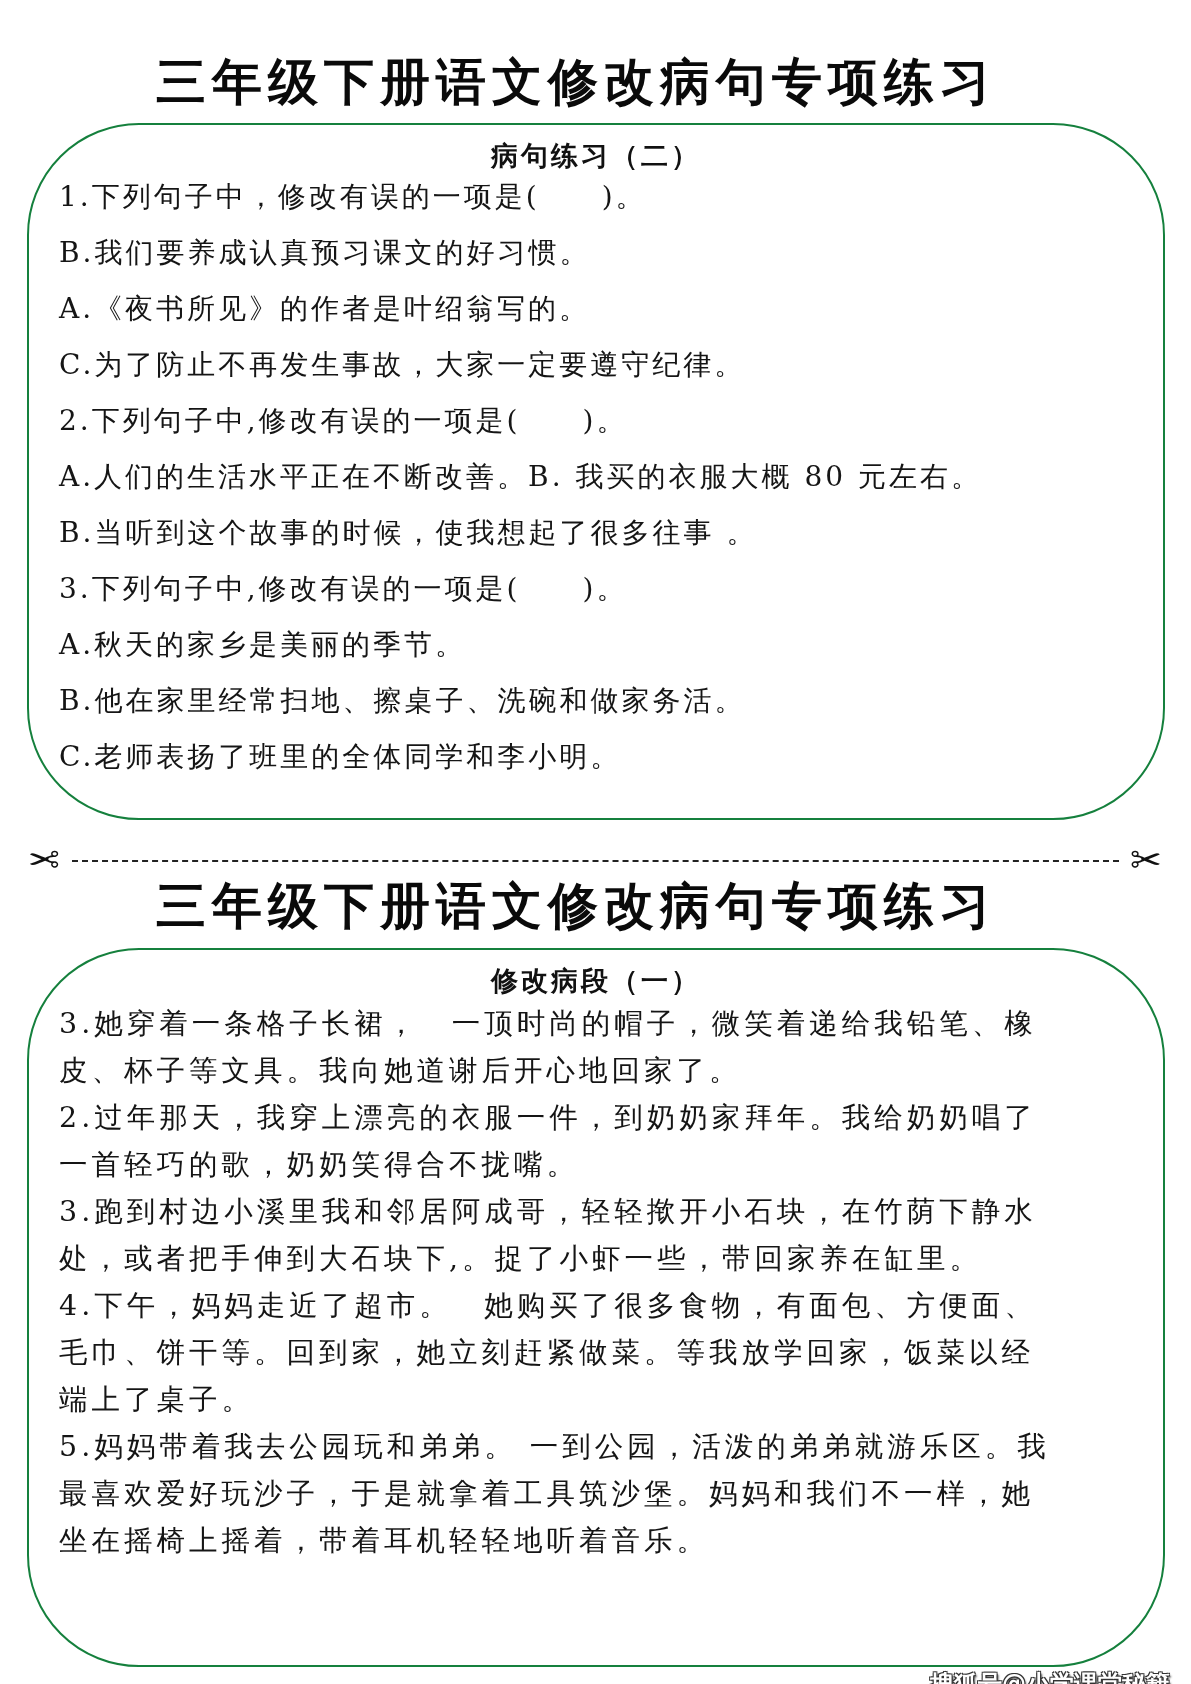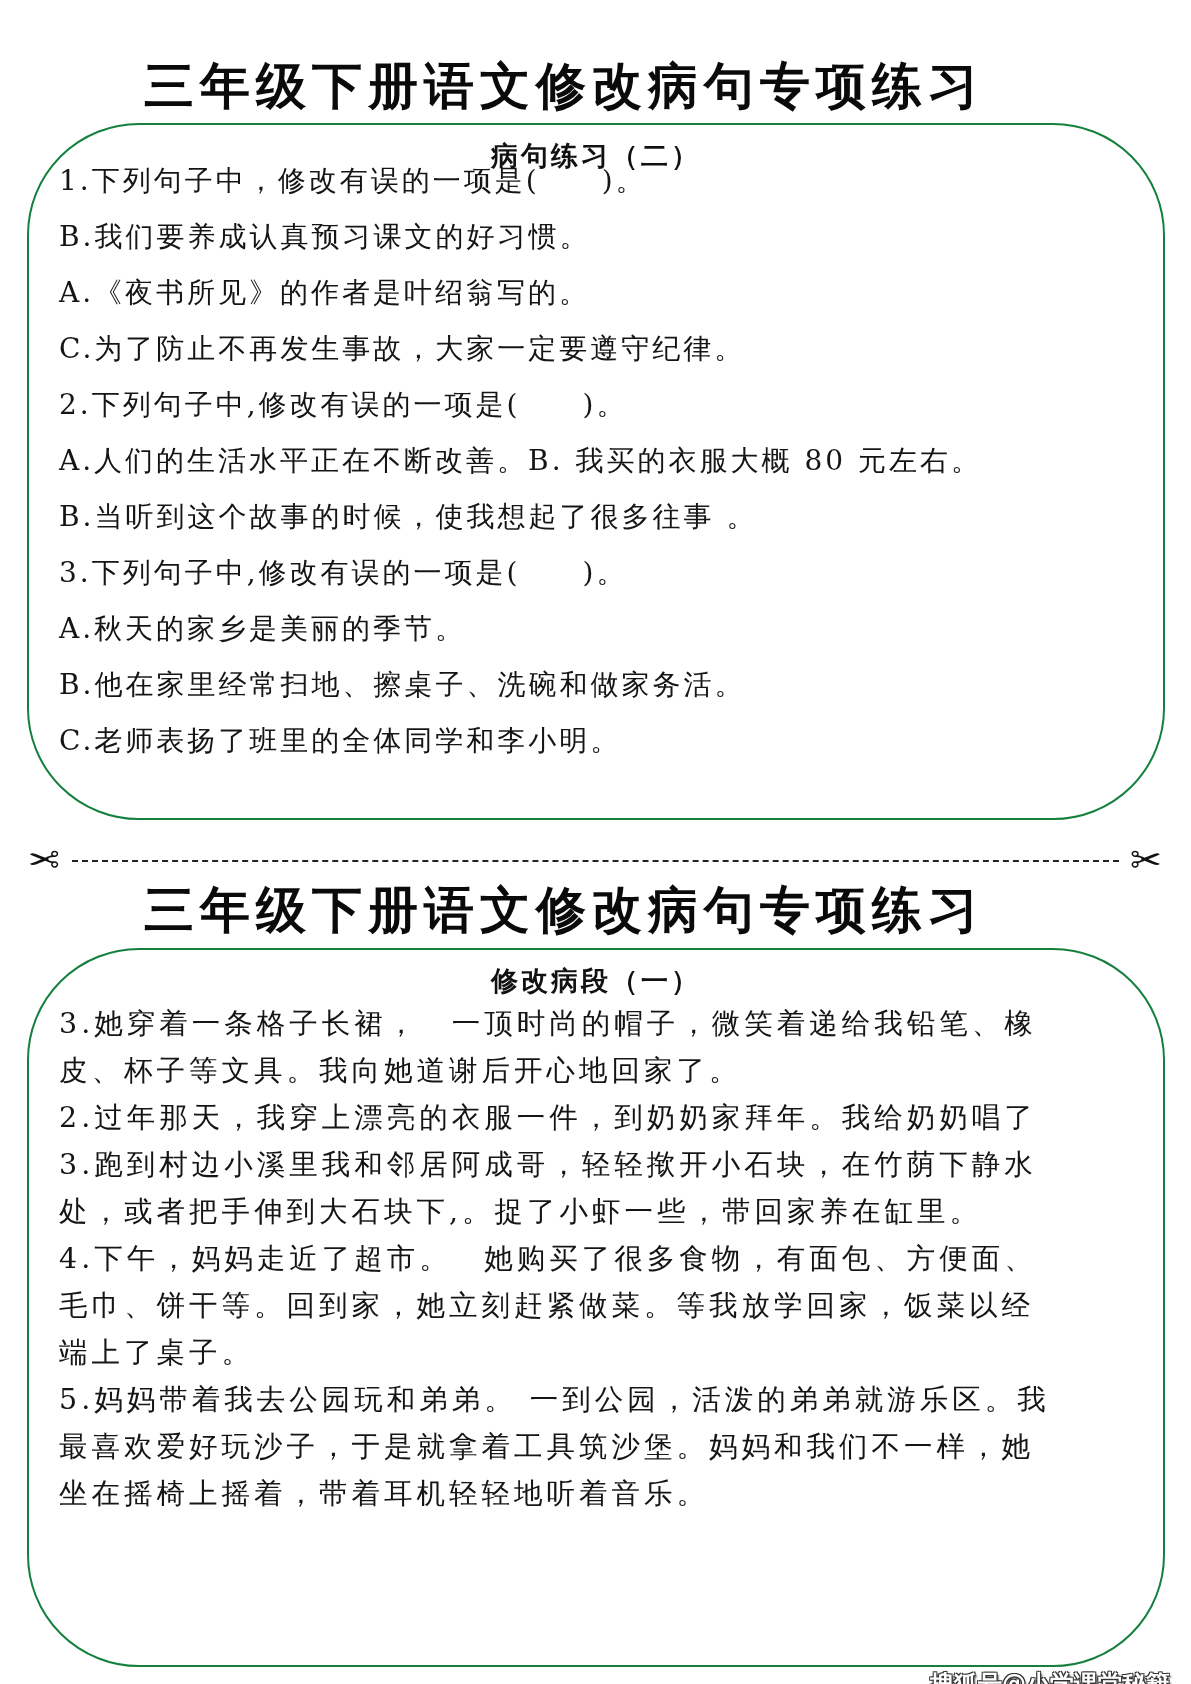--- a/index.html
+++ b/index.html
@@ -1,20 +1,20 @@
 <!DOCTYPE html>
 <html><head>
 <meta charset="utf-8">
 <style>
   html, body { margin: 0; padding: 0; background: #ffffff; }
   body { width: 1191px; height: 1684px; position: relative; overflow: hidden;
          font-family: "DejaVu Serif", "Liberation Serif", serif; color: #111; }
   .title { position: absolute; left: 0; width: 1128px; text-align: center;
-           font-family: Liberation Serif, serif;
-           font-weight: bold; font-size: 50px; letter-spacing: 6px; line-height: 60px; color: #0a0a0a; }
+           font-family: Liberation Mono, monospace;
+           font-weight: bold; font-size: 50px; letter-spacing: 6px; line-height: 60px; color: #0a0a0a; padding-left: 12px; }
   .box { position: absolute; left: 27px; width: 1138px; border: 2px solid #15803d;
          border-radius: 112px 112px 112px 112px / 112px 112px 112px 112px; box-sizing: border-box; }
   .subtitle { position: absolute; left: 0; width: 100%; text-align: center;
               font-family: "DejaVu Sans", "Liberation Sans", sans-serif; font-weight: bold;
               font-size: 27px; letter-spacing: 3px; line-height: 34px; color: #111; }
   .lines { position: absolute; left: 30px; right: 20px; }
   .line { font-size: 28px; letter-spacing: 3px; white-space: nowrap; color: #151515; }
   .box1 .line { height: 56px; line-height: 56px; }
   .box2 .line { height: 47px; line-height: 47px; letter-spacing: 4px; font-size: 28.5px; }
   .divider { position: absolute; top: 860px; left: 72px; right: 72px; border-top: 2px dashed #222; height: 0; }
@@ -24,21 +24,21 @@
                font-size: 24px; font-weight: bold; color: #ffffff; letter-spacing: 0px;
                text-shadow: 1px 1px 0 #333, -1px -1px 0 #333, 1px -1px 0 #333, -1px 1px 0 #333, 2px 2px 2px #555; margin-top: 28px; }
 </style>
 </head>
 <body>
 
 <div class="title" style="top:56px;">三年级下册语文修改病句专项练习</div>
 
 <div class="box box1" style="top:123px; height:697px;">
   <div class="subtitle" style="top:14px;">病句练习（二）</div>
-  <div class="lines" style="top:28px;">
+  <div class="lines" style="top:44px;">
     <div class="line">1.下列句子中，修改有误的一项是(　　)。</div>
     <div class="line">B.我们要养成认真预习课文的好习惯。</div>
     <div class="line">A.《夜书所见》的作者是叶绍翁写的。</div>
     <div class="line">C.为了防止不再发生事故，大家一定要遵守纪律。</div>
     <div class="line">2.下列句子中,修改有误的一项是(　　)。</div>
     <div class="line">A.人们的生活水平正在不断改善。B. 我买的衣服大概 80 元左右。</div>
     <div class="line">B.当听到这个故事的时候，使我想起了很多往事 。</div>
     <div class="line">3.下列句子中,修改有误的一项是(　　)。</div>
     <div class="line">A.秋天的家乡是美丽的季节。</div>
     <div class="line">B.他在家里经常扫地、擦桌子、洗碗和做家务活。</div>
@@ -51,20 +51,21 @@
 <div class="scissors" style="left:1130px;">✂</div>
 
 <div class="title" style="top:880px;">三年级下册语文修改病句专项练习</div>
 
 <div class="box box2" style="top:948px; height:719px;">
   <div class="subtitle" style="top:14px;">修改病段（一）</div>
   <div class="lines" style="top:50px;">
     <div class="line">3.她穿着一条格子长裙，　一顶时尚的帽子，微笑着递给我铅笔、橡</div>
     <div class="line">皮、杯子等文具。我向她道谢后开心地回家了。</div>
     <div class="line">2.过年那天，我穿上漂亮的衣服一件，到奶奶家拜年。我给奶奶唱了</div>
+    <div class="line">一首轻巧的歌，奶奶笑得合不拢嘴。</div>
     <div class="line">3.跑到村边小溪里我和邻居阿成哥，轻轻揿开小石块，在竹荫下静水</div>
     <div class="line">处，或者把手伸到大石块下,。捉了小虾一些，带回家养在缸里。</div>
     <div class="line">4.下午，妈妈走近了超市。　她购买了很多食物，有面包、方便面、</div>
     <div class="line">毛巾、饼干等。回到家，她立刻赶紧做菜。等我放学回家，饭菜以经</div>
     <div class="line">端上了桌子。</div>
     <div class="line">5.妈妈带着我去公园玩和弟弟。 一到公园，活泼的弟弟就游乐区。我</div>
     <div class="line">最喜欢爱好玩沙子，于是就拿着工具筑沙堡。妈妈和我们不一样，她</div>
     <div class="line">坐在摇椅上摇着，带着耳机轻轻地听着音乐。</div>
   </div>
 </div>

